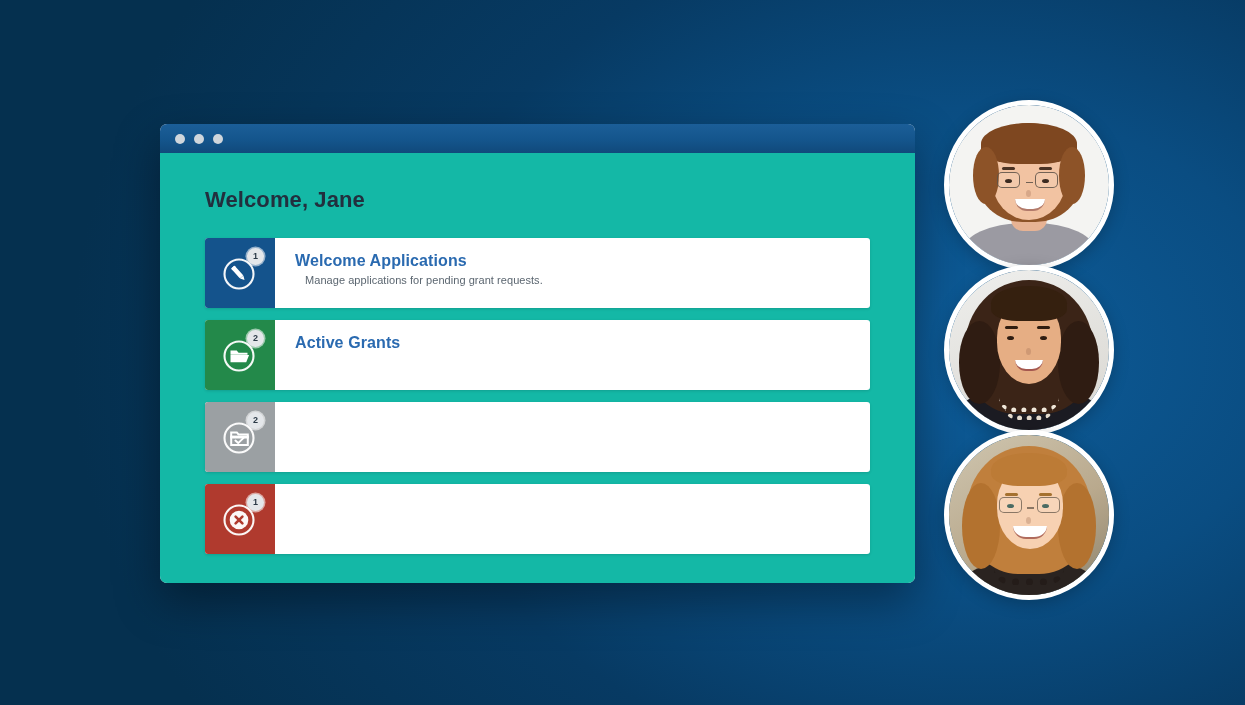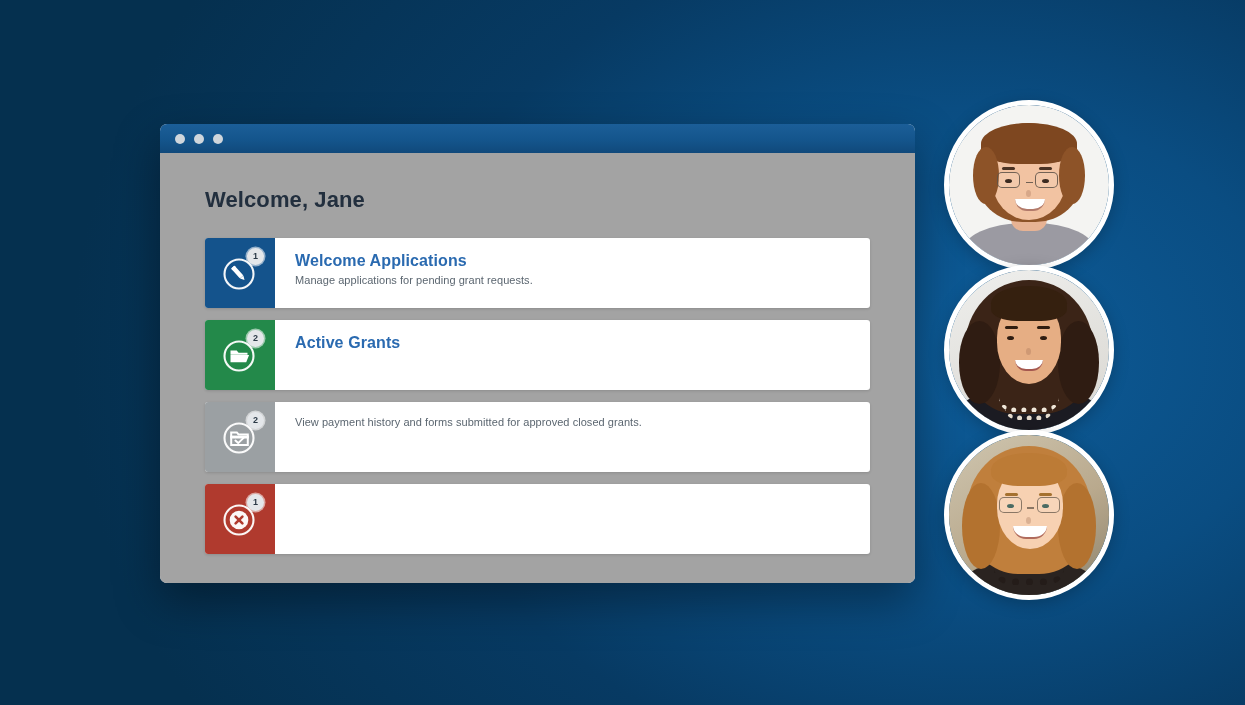--- a/index.html
+++ b/index.html
@@ -44,21 +44,21 @@
     gap: 9px;
   }
   .tdot {
     width: 10px; height: 10px;
     border-radius: 50%;
     background: #cfd6dc;
   }
 
   #viewport {
     height: 552px;
-    background: #a3a3a3;
+    background: #14b8a6;
     padding: 34px 45px 12px 45px;
   }
 
   #page-title {
     font-size: 22px;
     font-weight: bold;
     color: #222f3e;
     letter-spacing: 0.1px;
     margin-bottom: 25px;
   }
@@ -113,20 +113,21 @@
     font-weight: bold;
     color: #2a6ab0;
     letter-spacing: 0.1px;
     margin-bottom: 4px;
   }
 
   .card-desc {
     font-size: 11px;
     color: #5b6670;
     letter-spacing: 0.05px;
+    margin-left: 10px;
   }
 
   
   .avatar {
     position: absolute;
     border-radius: 50%;
     border: 5px solid #ffffff;
     overflow: hidden;
     box-shadow: 0 4px 16px rgba(0,0,0,0.22);
   }
@@ -214,21 +215,20 @@
         <div class="tile" style="background:#9ba0a3">
           <svg width="40" height="40" viewBox="0 0 40 40">
             <circle cx="19" cy="21" r="14.5" fill="none" stroke="#ffffff" stroke-width="2.1" opacity="0.95"></circle>
             <path d="M11.2 15.4h5.6l1.7 2h9.3v3.1H11.2z" fill="none" stroke="#ffffff" stroke-width="2"></path>
             <rect x="11.2" y="19.6" width="16.6" height="8.4" fill="none" stroke="#ffffff" stroke-width="2"></rect>
             <polyline points="15.4,23.6 18.2,26.1 23.6,20.9" fill="none" stroke="#ffffff" stroke-width="2" stroke-linecap="round" stroke-linejoin="round"></polyline>
           </svg>
           <span class="badge">2</span>
         </div>
         <div class="card-body">
-          <div class="card-desc">View payment history and forms submitted for approved closed grants.</div>
         </div>
       </div>
 
       <div class="card">
         <div class="tile" style="background:#b03a2e">
           <svg width="40" height="40" viewBox="0 0 40 40">
             <circle cx="19" cy="21" r="14.5" fill="none" stroke="#ffffff" stroke-width="2.1" opacity="0.95"></circle>
             <circle cx="19" cy="21" r="9.3" fill="#ffffff" opacity="0.96"></circle>
             <path d="M15.6 17.6l6.8 6.8M22.4 17.6l-6.8 6.8" stroke="#b03a2e" stroke-width="2.6" stroke-linecap="round"></path>
           </svg>

